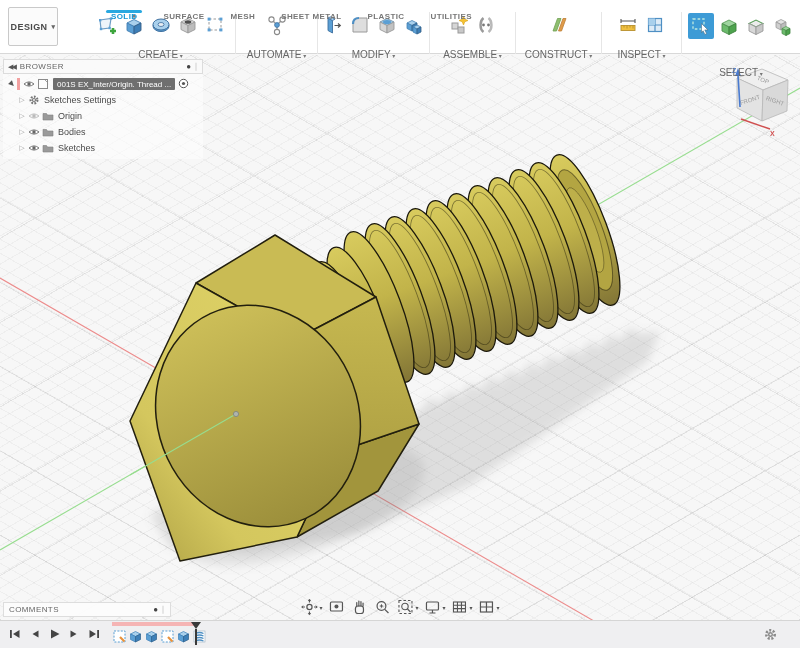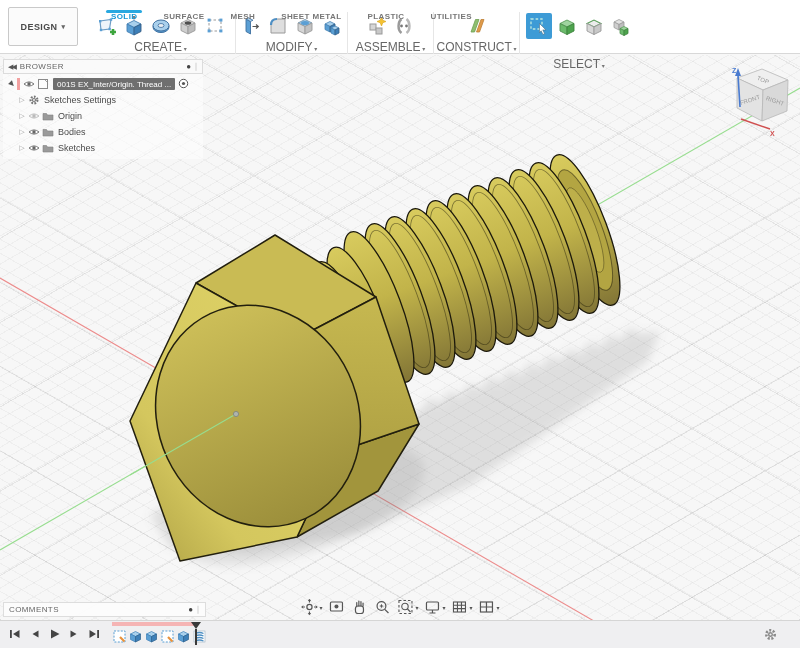--- a/index.html
+++ b/index.html
@@ -1,34 +1,34 @@
 <!DOCTYPE html>
 <html><head>
 <meta charset="utf-8">
 <style>
   * { margin:0; padding:0; box-sizing:border-box; }
   html,body { width:800px; height:648px; overflow:hidden; font-family:"Liberation Sans", sans-serif; }
   .app { position:relative; width:800px; height:648px; background:#f7f7f7; }
 
   
   .toolbar { position:absolute; top:0; left:0; width:800px; height:54px; background:#ffffff; border-bottom:1px solid #d8d8d8; z-index:30; }
-  .design-btn { position:absolute; left:8px; top:7px; width:70px; height:39px; background:#fbfbfb; border:1px solid #c9c9c9; border-radius:2px; font-size:9px; font-weight:bold; color:#4a4a4a; display:flex; align-items:center; justify-content:center; letter-spacing:.4px; cursor:default; }
+  .design-btn { position:absolute; left:8px; top:7px; width:50px; height:39px; background:#fbfbfb; border:1px solid #c9c9c9; border-radius:2px; font-size:9px; font-weight:bold; color:#4a4a4a; display:flex; align-items:center; justify-content:center; letter-spacing:.4px; cursor:default; }
   .design-btn::after { content:"▾"; font-size:7px; margin-left:4px; color:#666; }
   .tabs { position:absolute; left:98px; top:0; height:12px; display:flex; z-index:5; }
   .tab { font-size:8px; font-weight:bold; color:#777; letter-spacing:.4px; padding:12px 13px 0 13px; position:relative; white-space:nowrap; }
   .tab.active { color:#1697d5; }
   .tab.active::after { content:""; position:absolute; left:8px; right:8px; bottom:-1px; height:3px; background:#29a8e0; border-radius:2px; }
   .ribbon { position:absolute; left:86px; top:0; right:0; height:54px; display:flex; padding-top:12px; }
   .rgroup { display:flex; flex-direction:column; align-items:center; border-right:1px solid #e6e6e6; padding-top:1px; }
   .rgroup:last-child { border-right:none;gap:16px; }
   .ricons { display:flex; gap:3px; height:28px; align-items:center; }
   .ricon { width:24px; height:24px; display:flex; align-items:center; justify-content:center; }
   .ricon.big { width:26px; height:26px; }
   .ricon.sel-active { background:#3d9bd6; border-radius:2px; }
-  .rlabel { font-size:12px; color:#666; margin-top:2px; white-space:nowrap; }
+  .rlabel { font-size:10px; color:#666; margin-top:12px; white-space:nowrap; }
   .rlabel::after { content:" ▾"; font-size:6px; color:#777; }
 
   
   .viewport { position:absolute; top:55px; left:0; width:800px; height:565px; overflow:hidden;
     background-color:#f7f7f7;
     background-image:
       repeating-linear-gradient(30deg,  rgba(0,0,0,0.075) 0 1px, transparent 1px 73px),
       repeating-linear-gradient(-30deg, rgba(0,0,0,0.075) 0 1px, transparent 1px 73px),
       repeating-linear-gradient(30deg,  rgba(0,0,0,0.035) 0 1px, transparent 1px 12.2px),
       repeating-linear-gradient(-30deg, rgba(0,0,0,0.035) 0 1px, transparent 1px 12.2px);
@@ -47,21 +47,21 @@
   .brow .tri { width:10px; font-size:7px; color:#9a9a9a; text-align:center; flex:none; }
   .brow .tri.root { color:#555; display:inline-block; transform:rotate(45deg); font-size:7px; }
   .pinkbar { width:3px; height:12px; background:#f2a0a0; margin-right:2px; flex:none; }
   .bicon { width:14px; flex:none; display:flex; justify-content:center; }
   .blabel { margin-left:3px; white-space:nowrap; overflow:hidden; }
   .blabel.hl { background:#6f6f6f; color:#fff; font-size:8px; padding:1.5px 4px; border-radius:1px; max-width:128px; }
   .brow .radio { margin-left:3px; flex:none; }
   .brow.child { padding-left:14px; }
 
   
-  .comments { position:absolute; left:3px; bottom:3px; width:203px; height:15px; background:rgba(252,252,252,0.95); border:1px solid #ddd; display:flex; align-items:center; padding:0 5px; z-index:10;justify-content:center; }
+  .comments { position:absolute; left:3px; bottom:3px; width:168px; height:15px; background:rgba(252,252,252,0.95); border:1px solid #ddd; display:flex; align-items:center; padding:0 5px; z-index:10;justify-content:center; }
   .comments .ptitle { font-size:8px; color:#666; letter-spacing:.4px; flex:1; }
   .comments .pdot { font-size:8px; color:#444; margin-right:3px; }
   .comments .phandle { color:#bbb; font-size:8px; }
 
   
   .navbar { position:absolute; left:50%; transform:translateX(-50%); bottom:3px; display:flex; align-items:center; gap:3px; z-index:10; }
   .navitem { display:flex; align-items:center; gap:1px; padding:1px; }
   .navcaret { font-size:6px; color:#555; }
 
   
@@ -135,20 +135,34 @@
                 <rect x="3.6" y="3.6" width="3" height="3" fill="#5b9fd4"></rect>
                 <rect x="15.4" y="3.6" width="3" height="3" fill="#5b9fd4"></rect>
                 <rect x="3.6" y="14.4" width="3" height="3" fill="#5b9fd4"></rect>
                 <rect x="15.4" y="14.4" width="3" height="3" fill="#5b9fd4"></rect>
               </svg>
             </span>
         </div>
         <div class="rlabel">CREATE</div>
       </div>
 
+      <div class="rgroup" style="flex-basis:82px">
+        <div class="ricons">
+          <span class="ricon">
+              <svg width="22" height="22">
+                <path d="M11 11 L5.5 5.5 M11 11 L16.5 5.5 M11 11 L11 18" stroke="#9a9a9a" stroke-width="1.4" fill="none"></path>
+                <circle cx="5.5" cy="5.5" r="2.6" fill="#fff" stroke="#8a8a8a" stroke-width="1.1"></circle>
+                <circle cx="16.5" cy="5.5" r="2.6" fill="#fff" stroke="#8a8a8a" stroke-width="1.1"></circle>
+                <circle cx="11" cy="18" r="2.6" fill="#fff" stroke="#8a8a8a" stroke-width="1.1"></circle>
+                <circle cx="11" cy="11" r="2.4" fill="#5b9fd4" stroke="#3d6f9f" stroke-width="0.8"></circle>
+              </svg>
+            </span>
+        </div>
+        <div class="rlabel">AUTOMATE</div>
+      </div>
 
       <div class="rgroup" style="flex-basis:112px">
         <div class="ricons">
           <span class="ricon">
               <svg width="22" height="22">
                 <polygon points="6,4 10.5,6.5 10.5,19 6,16.5" fill="#5b9fd4" stroke="#3d6f9f" stroke-width="0.9"></polygon>
                 <polygon points="6,4 10.5,6.5 13,5.2 8.5,2.8" fill="#a9d0ec" stroke="#3d6f9f" stroke-width="0.8"></polygon>
                 <path d="M12.5 11.5 H18 M16 9.5 L18.3 11.5 L16 13.5" stroke="#555" stroke-width="1.2" fill="none"></path>
               </svg>
             </span>
@@ -206,20 +220,39 @@
           <span class="ricon">
               <svg width="22" height="22">
                 <polygon points="5,17 9.5,4.5 13,4.5 8.5,17" fill="#8fbf70" stroke="#6f9f52" stroke-width="0.8"></polygon>
                 <polygon points="10.5,17 15,4.5 18,4.5 13.5,17" fill="#e09b4a" stroke="#bd7d33" stroke-width="0.8"></polygon>
               </svg>
             </span>
         </div>
         <div class="rlabel">CONSTRUCT</div>
       </div>
 
+      <div class="rgroup" style="flex-basis:80px">
+        <div class="ricons">
+          <span class="ricon">
+              <svg width="22" height="22">
+                <path d="M4 7 H18 M4 5 V9 M18 5 V9 M6.5 7 L4.3 7 M15.5 7 L17.7 7" stroke="#555" stroke-width="1.1" fill="none"></path>
+                <rect x="4" y="11.5" width="14" height="5" fill="#f0c040" stroke="#b8902e" stroke-width="0.9"></rect>
+                <path d="M7 11.5 v2 M10 11.5 v3 M13 11.5 v2 M16 11.5 v3" stroke="#b8902e" stroke-width="0.9"></path>
+              </svg>
+            </span>
+          <span class="ricon">
+              <svg width="22" height="22">
+                <rect x="4.5" y="4.5" width="13" height="13" fill="#ddebf7" stroke="#4e8fc4" stroke-width="1.2"></rect>
+                <path d="M11 4.5 V17.5 M4.5 11 H17.5" stroke="#4e8fc4" stroke-width="1.2"></path>
+                <rect x="4.5" y="4.5" width="6.5" height="6.5" fill="#a9d0ec"></rect>
+              </svg>
+            </span>
+        </div>
+        <div class="rlabel">INSPECT</div>
+      </div>
 
 
       <div class="rgroup" style="flex-basis:118px">
         <div class="ricons">
           <span class="ricon big sel-active">
               <svg width="24" height="24">
                 <rect x="4" y="5" width="11" height="10" fill="none" stroke="#bfeadf" stroke-width="1.3" stroke-dasharray="2.6,2"></rect>
                 <path d="M12.5 9.5 L19 16 L15.8 15.9 L17.6 19.6 L15.9 20.5 L14.1 16.8 L12.5 18.8 Z" fill="#ffffff" stroke="#4a6e86" stroke-width="0.6"></path>
               </svg>
             </span>

